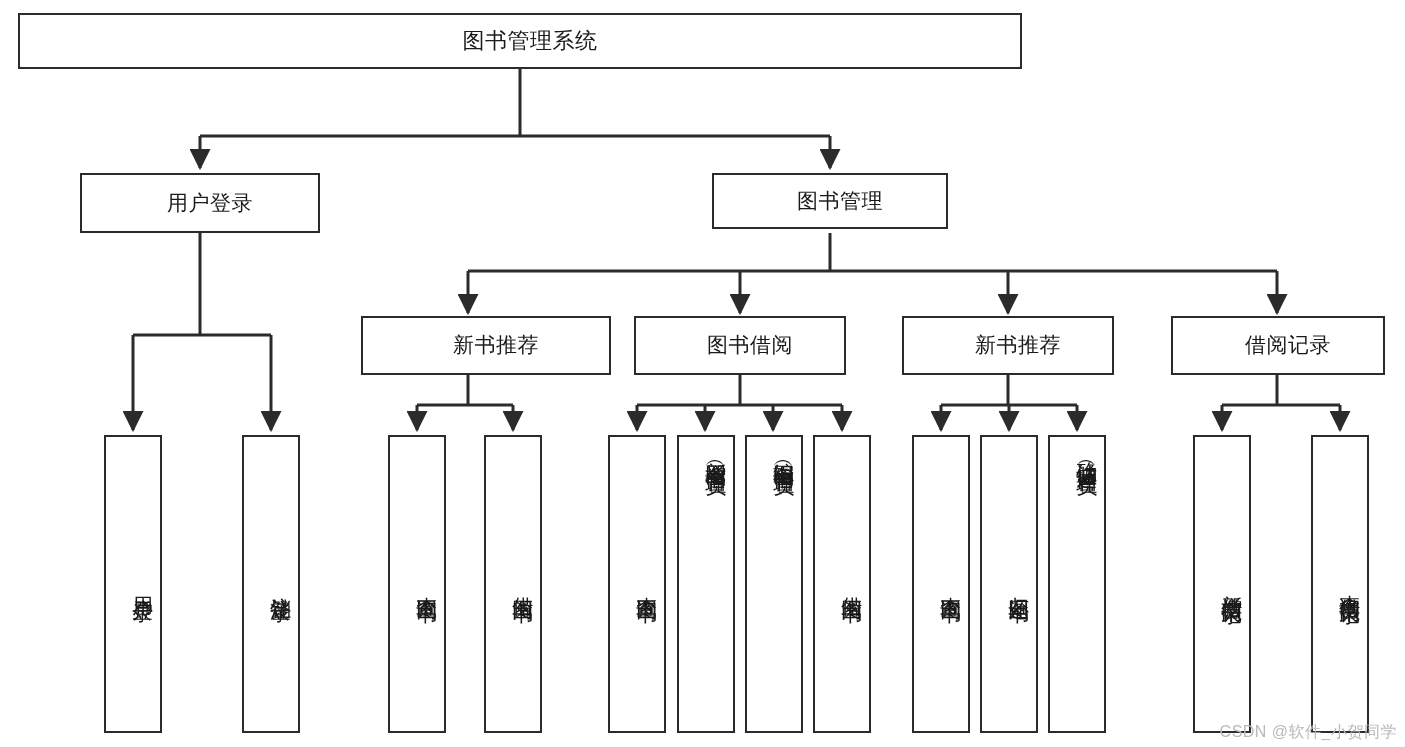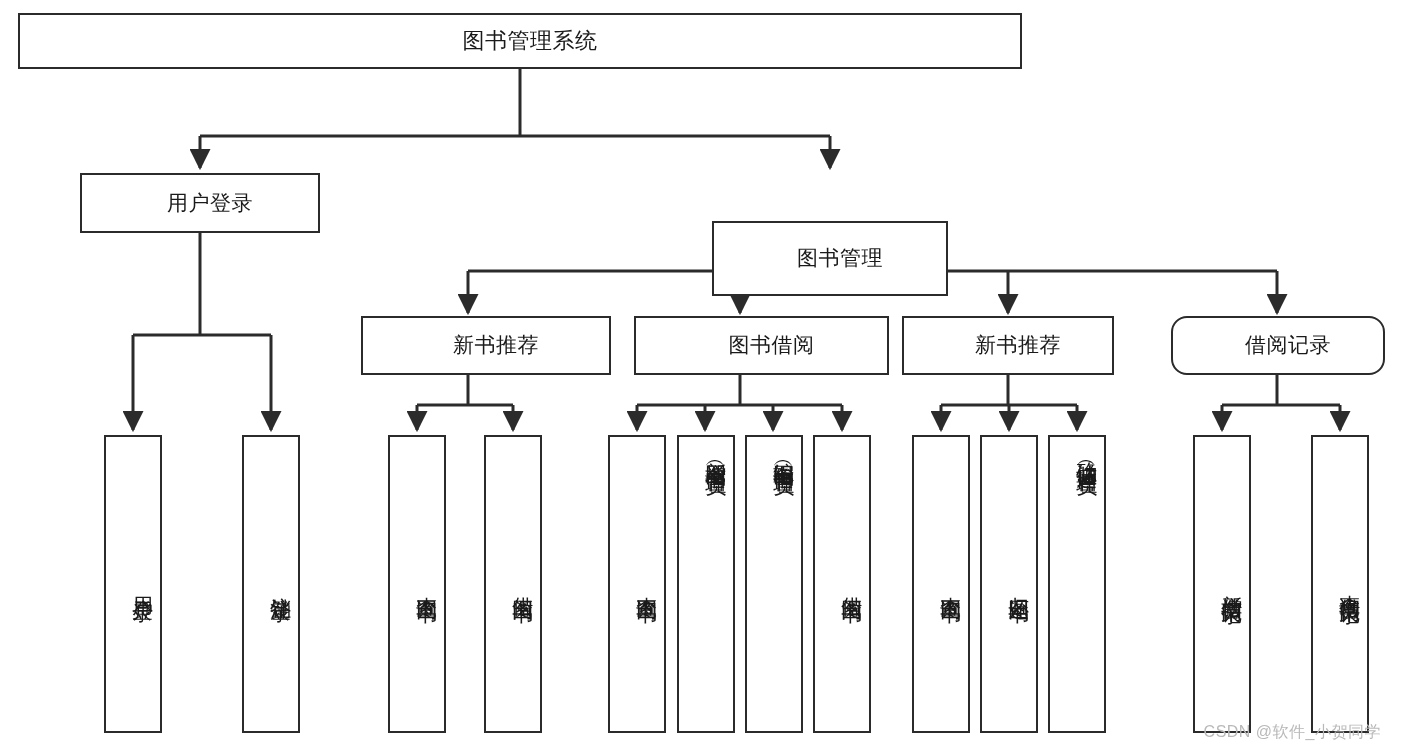--- a/index.html
+++ b/index.html
@@ -65,21 +65,21 @@
     line-height: 1.32;
     letter-spacing: 2px;
     white-space: nowrap;
   }
   .node.vertical.centered {
     align-items: center;
     padding-top: 0;
   }
   #watermark {
     position: absolute;
-    right: 24px;
+    right: 8px;
     bottom: 4px;
     font-size: 16px;
     color: #b9b9b9;
     letter-spacing: 0.5px;
     user-select: none;
   }
 </style>
 </head>
 <body>
 
@@ -136,37 +136,37 @@
   </svg>
 
   <div class="node horizontal level-root" style="left:18px; top:13px; width:1004px; height:56px;">
     <span class="node-label">图书管理系统</span>
   </div>
 
   <div class="node horizontal level-1" style="left:80px; top:173px; width:240px; height:60px;">
     <span class="node-label">用户登录</span>
   </div>
 
-  <div class="node horizontal level-1" style="left:712px; top:173px; width:236px; height:75px;margin-top:48px;">
+  <div class="node horizontal level-1" style="left:712px; top:173px; width:236px; height:56px;">
     <span class="node-label">图书管理</span>
   </div>
 
   <div class="node horizontal level-2" style="left:361px; top:316px; width:250px; height:59px;">
     <span class="node-label">新书推荐</span>
   </div>
 
-  <div class="node horizontal level-2" style="left:634px; top:316px; width:255px; height:59px;">
+  <div class="node horizontal level-2" style="left:634px; top:316px; width:212px; height:59px;">
     <span class="node-label">图书借阅</span>
   </div>
 
   <div class="node horizontal level-2" style="left:902px; top:316px; width:212px; height:59px;">
     <span class="node-label">新书推荐</span>
   </div>
 
-  <div class="node horizontal level-2" style="left:1171px; top:316px; width:214px; height:59px;border-radius:16px;">
+  <div class="node horizontal level-2" style="left:1171px; top:316px; width:214px; height:59px;">
     <span class="node-label">借阅记录</span>
   </div>
 
   <div class="node vertical centered" style="left:104px; top:435px; width:58px; height:298px;">
     <span class="node-label">用户登录</span>
   </div>
 
   <div class="node vertical centered" style="left:242px; top:435px; width:58px; height:298px;">
     <span class="node-label">注销登录</span>
   </div>

